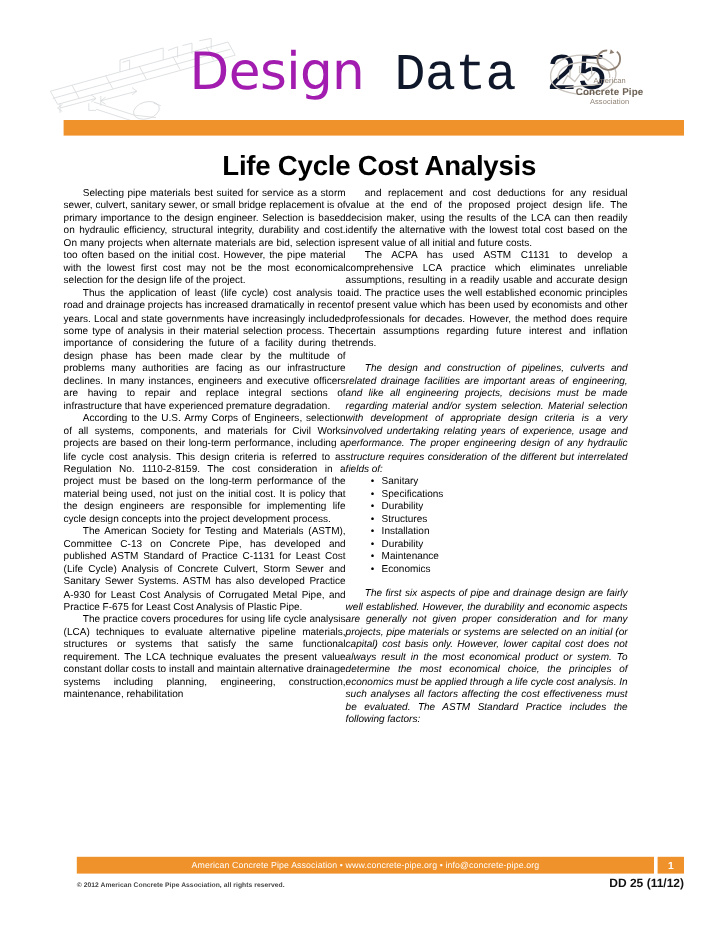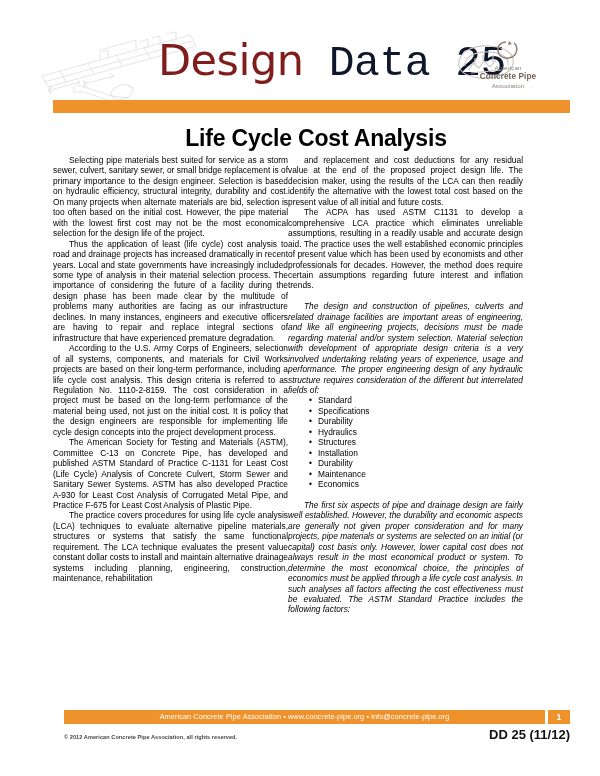--- a/index.html
+++ b/index.html
@@ -51,21 +51,21 @@
     position: absolute;
     left: 105px;
     top: -4px;
     font-size: 43px;
     line-height: 52px;
     letter-spacing: -0.5px;
     white-space: nowrap;
     font-family: "DejaVu Sans", sans-serif;
     font-weight: 400;
   }
-  .brand-title .t-design { color: #7f1d1d; }
+  .brand-title .t-design { color: #a21caf; }
   .brand-title .t-data   { color: #0f172a; font-family: Liberation Mono, monospace; }
 
   .swoosh {
     position: absolute;
     left: 400px;
     top: 4px;
     width: 64px;
     height: 42px;
   }
 
@@ -205,21 +205,21 @@
     margin-top: 3px;
   }
   .copyright {
     font-size: 5.6px;
     font-weight: bold;
     color: #444;
     letter-spacing: .05px;
     font-family: "Liberation Sans", sans-serif;
   }
   .docref {
-    font-size: 13px;
+    font-size: 10px;
     font-weight: bold;
     color: #111;
     font-family: "Liberation Sans", sans-serif;
   }
 </style>
 </head>
 <body>
 
 <div class="page">
 
@@ -297,24 +297,23 @@
       <p>According to the U.S. Army Corps of Engineers, selection of all systems, components, and materials for Civil Works projects are based on their long-term performance, including a life cycle cost analysis. This design criteria is referred to as Regulation No. 1110-2-8159. The cost consideration in a project must be based on the long-term performance of the material being used, not just on the initial cost. It is policy that the design engineers are responsible for implementing life cycle design concepts into the project development process.</p>
       <p>The American Society for Testing and Materials (ASTM), Committee C-13 on Concrete Pipe, has developed and published ASTM Standard of Practice C-1131 for Least Cost (Life Cycle) Analysis of Concrete Culvert, Storm Sewer and Sanitary Sewer Systems. ASTM has also developed Practice A-930 for Least Cost Analysis of Corrugated Metal Pipe, and Practice F-675 for Least Cost Analysis of Plastic Pipe.</p>
       <p>The practice covers procedures for using life cycle analysis (LCA) techniques to evaluate alternative pipeline materials, structures or systems that satisfy the same functional requirement. The LCA technique evaluates the present value constant dollar costs to install and maintain alternative drainage systems including planning, engineering, construction, maintenance, rehabilitation</p>
     </div>
 
     <div class="col">
       <p>and replacement and cost deductions for any residual value at the end of the proposed project design life. The decision maker, using the results of the LCA can then readily identify the alternative with the lowest total cost based on the present value of all initial and future costs.</p>
       <p>The ACPA has used ASTM C1131 to develop a comprehensive LCA practice which eliminates unreliable assumptions, resulting in a readily usable and accurate design aid. The practice uses the well established economic principles of present value which has been used by economists and other professionals for decades. However, the method does require certain assumptions regarding future interest and inflation trends.</p>
       <p class="gap">The design and construction of pipelines, culverts and related drainage facilities are important areas of engineering, and like all engineering projects, decisions must be made regarding material and/or system selection. Material selection with development of appropriate design criteria is a very involved undertaking relating years of experience, usage and performance. The proper engineering design of any hydraulic structure requires consideration of the different but interrelated fields of:</p>
       <ul class="bullets">
-        <li>Standard</li>
+        <li>Sanitary</li>
         <li>Specifications</li>
         <li>Durability</li>
-        <li>Hydraulics</li>
         <li>Structures</li>
         <li>Installation</li>
         <li>Durability</li>
         <li>Maintenance</li>
         <li>Economics</li>
       </ul>
       <p class="gap">The first six aspects of pipe and drainage design are fairly well established. However, the durability and economic aspects are generally not given proper consideration and for many projects, pipe materials or systems are selected on an initial (or capital) cost basis only. However, lower capital cost does not always result in the most economical product or system. To determine the most economical choice, the principles of economics must be applied through a life cycle cost analysis. In such analyses all factors affecting the cost effectiveness must be evaluated. The ASTM Standard Practice includes the following factors:</p>
     </div>
   </div>
 

